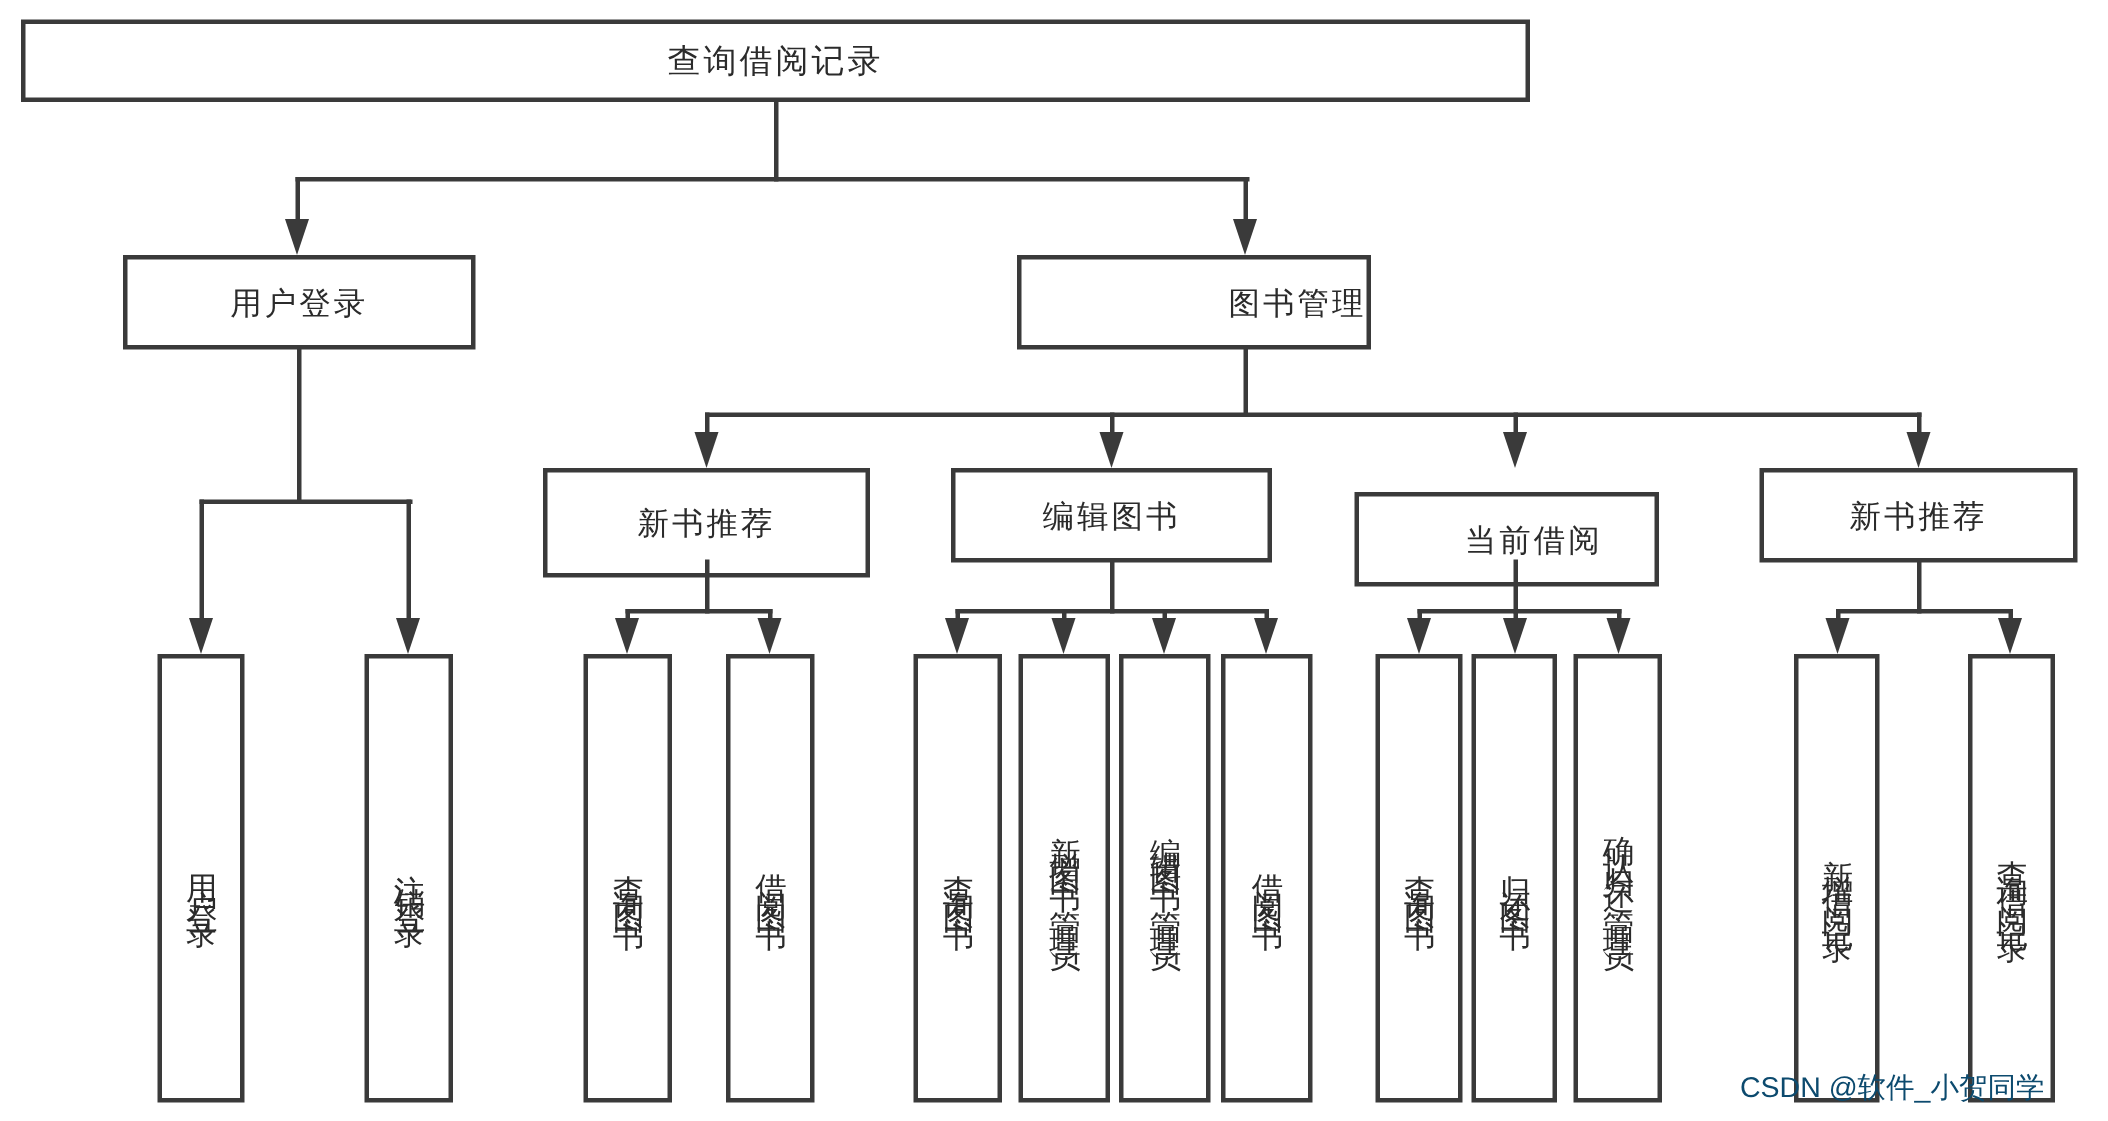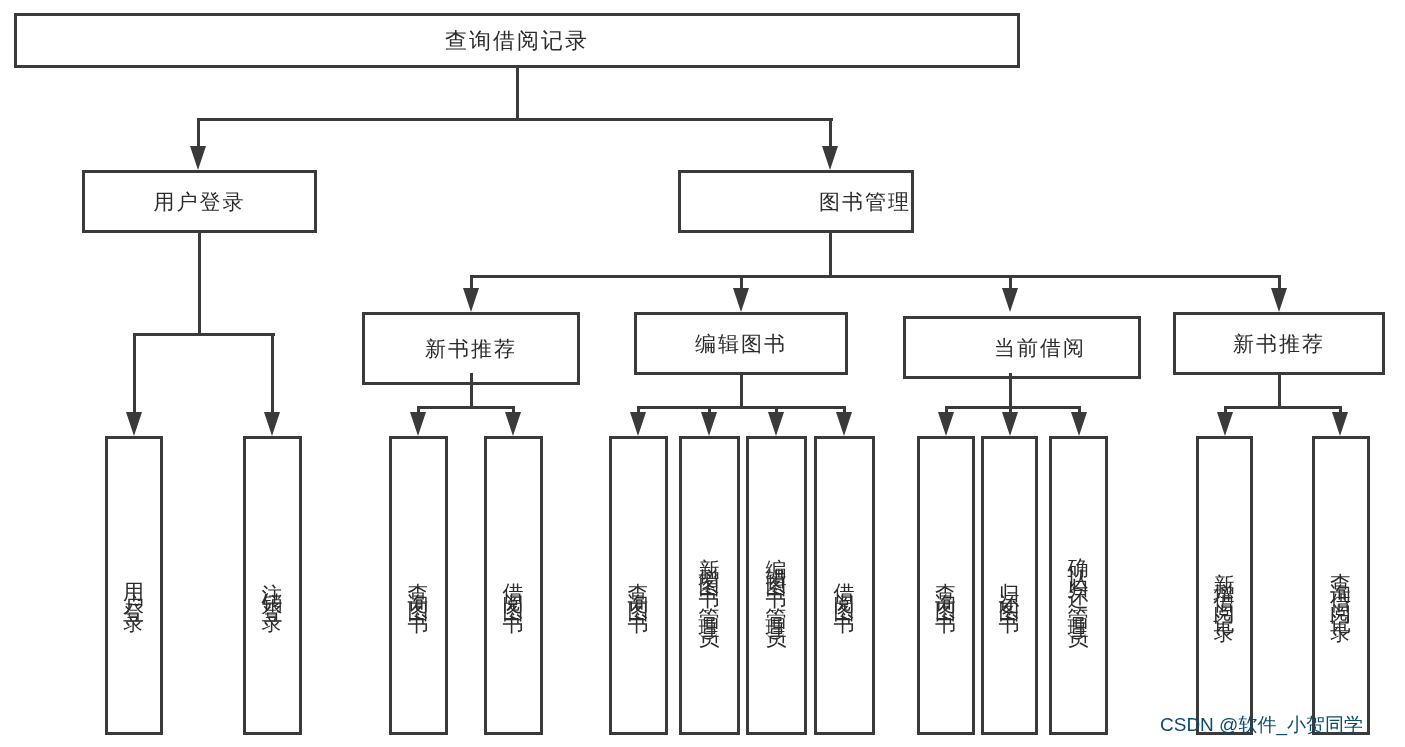--- a/index.html
+++ b/index.html
@@ -105,21 +105,21 @@
   <div class="arrow" style="left:1002px; top:288px;"></div>
   <div class="line" style="left:1278px; top:275px; width:3px; height:16px;"></div>
   <div class="arrow" style="left:1271px; top:288px;"></div>
 
   <div class="box h-label" style="left:362px; top:312px; width:218px; height:73px;">
     <span>新书推荐</span>
   </div>
   <div class="box h-label" style="left:634px; top:312px; width:214px; height:63px;">
     <span>编辑图书</span>
   </div>
-  <div class="box h-label" style="left:903px; top:316px; width:238px; height:63px;padding-left:36px;">
+  <div class="box h-label" style="left:903px; top:328px; width:203px; height:63px;padding-left:36px;">
     <span>当前借阅</span>
   </div>
   <div class="box h-label" style="left:1173px; top:312px; width:212px; height:63px;">
     <span>新书推荐</span>
   </div>
 
   <div class="line" style="left:470px; top:373px; width:3px; height:36px;"></div>
   <div class="line" style="left:417px; top:406px; width:98px; height:3px;"></div>
   <div class="line" style="left:417px; top:406px; width:3px; height:10px;"></div>
   <div class="arrow" style="left:410px; top:412px;"></div>

